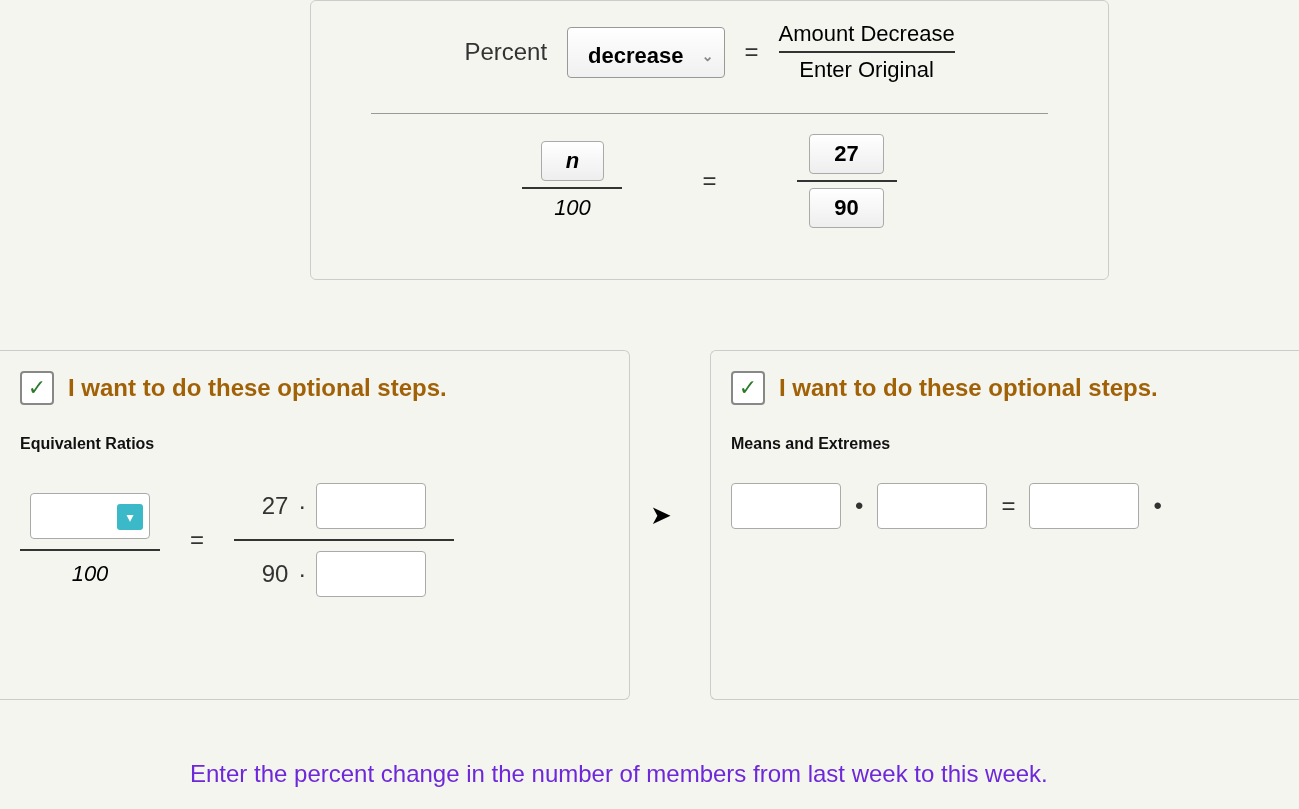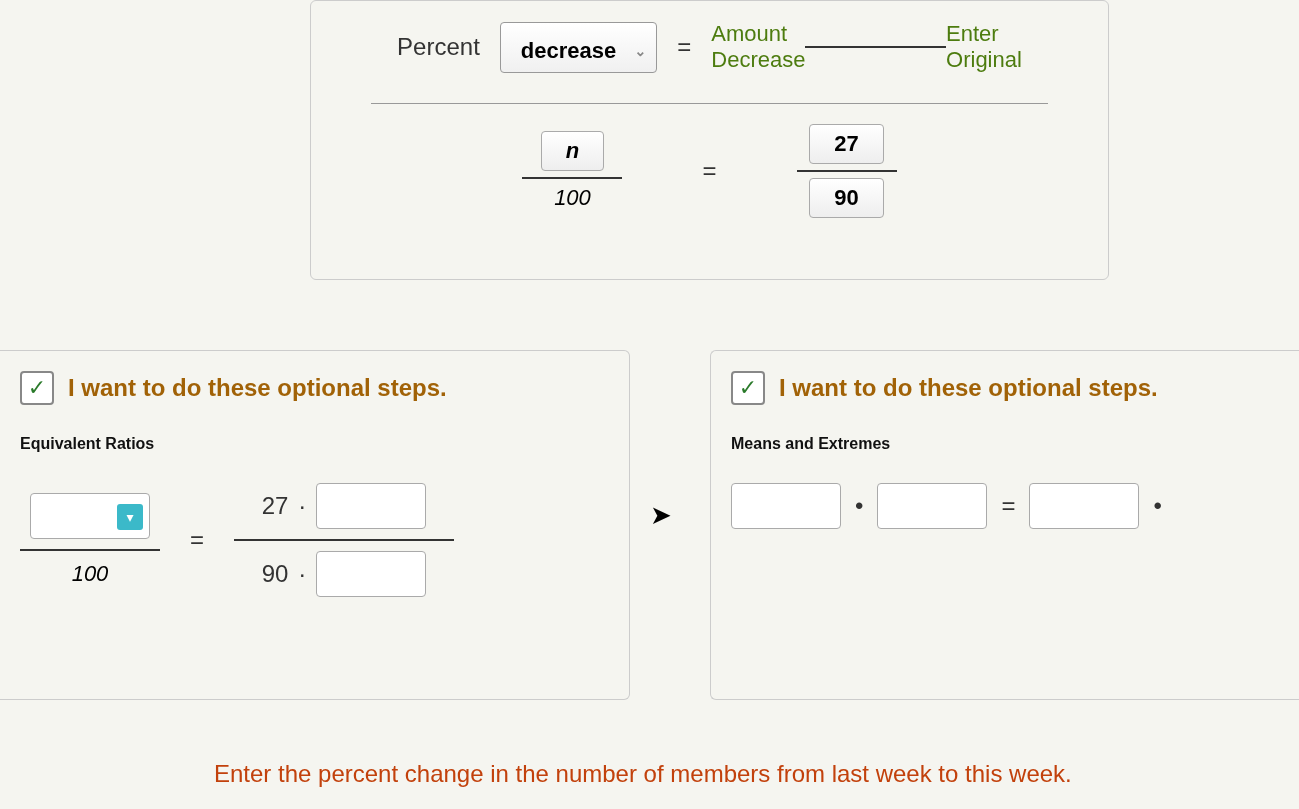--- a/index.html
+++ b/index.html
@@ -30,21 +30,21 @@
     font-size: 22px;
     font-weight: bold;
     color: #000;
     background: linear-gradient(#fff,#f0f0f0);
     position: relative;
     display: inline-flex;
     align-items: center;
   }
   .chev { position: absolute; right: 10px; font-size: 14px; color: #888; }
   .eq-sign { font-size: 24px; color: #333; }
-  .frac-label { display: inline-flex; flex-direction: row; align-items: center; font-size: 22px; color: #4d7c0f; justify-content: flex-end; }
+  .frac-label { display: inline-flex; flex-direction: column; align-items: center; font-size: 22px; color: #000000; justify-content: flex-end; }
   .frac-label .bar { width: 100%; border-top: 2px solid #333; margin: 4px 0; }
   .hr-top { border: none; border-top: 1px solid #999; margin: 30px 30px 20px 30px; }
   .eq-row2 { display: flex; align-items: center; justify-content: center; gap: 80px; }
   .vfrac { display: inline-flex; flex-direction: column; align-items: center; gap: 6px; }
   .vfrac .bar { width: 100px; border-top: 2px solid #333; }
   .val-box {
     border: 1px solid #aaa; border-radius: 4px;
     padding: 6px 24px; font-size: 22px; font-weight: bold; font-style: italic;
     background: linear-gradient(#fff,#eee); color: #000;
   }
@@ -87,21 +87,21 @@
     width: 110px; height: 46px; border: 1px solid #aaa; border-radius: 4px; background: #fff;
   }
   .num-dot { display: flex; align-items: center; gap: 10px; font-size: 24px; color: #333; }
 
   .me-row { display: flex; align-items: center; gap: 14px; font-size: 24px; color: #333; }
 
   .cursor { position: absolute; left: 650px; top: 500px; font-size: 26px; color: #000; pointer-events:none;}
 
   .bottom-text {
     position: absolute; left: 190px; top: 760px;
-    font-size: 24px; color: #c2410c; margin-left: 24px;
+    font-size: 24px; color: #6d28d9;
   }
 </style>
 </head>
 <body>
 
 <div class="top-box">
   <div class="eq-row">
     <span class="percent-label">Percent</span>
     <span class="dropdown">
       <span>decrease</span>

